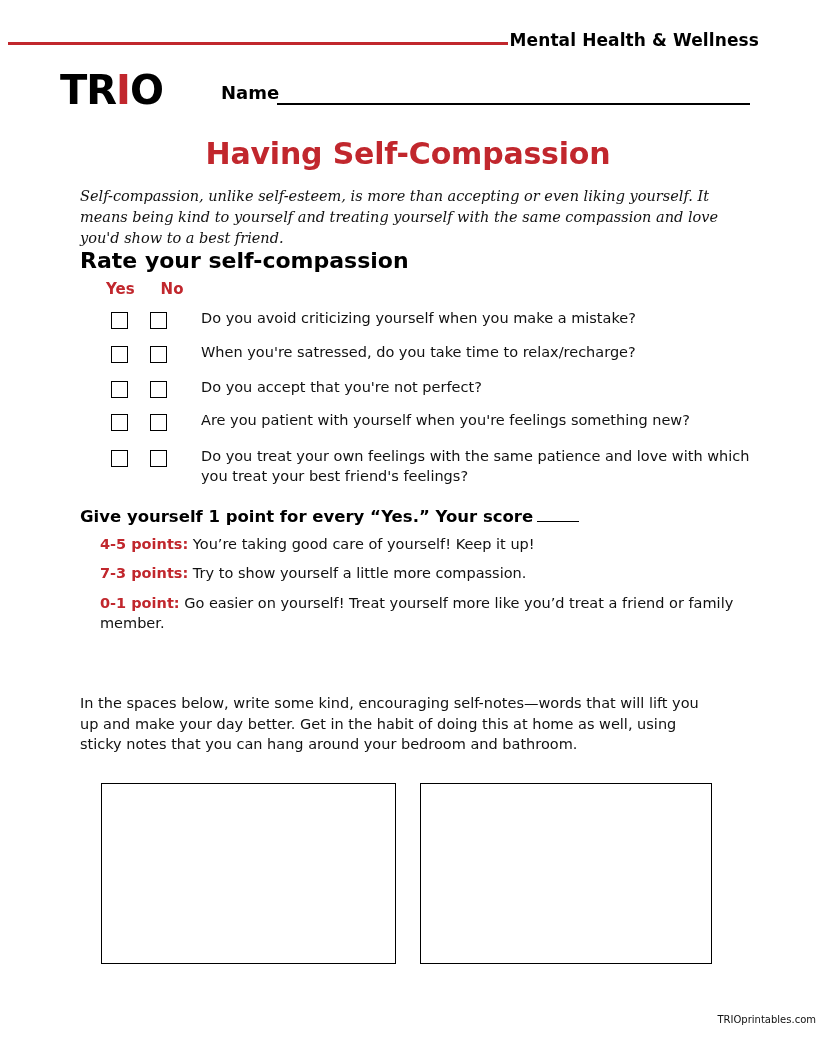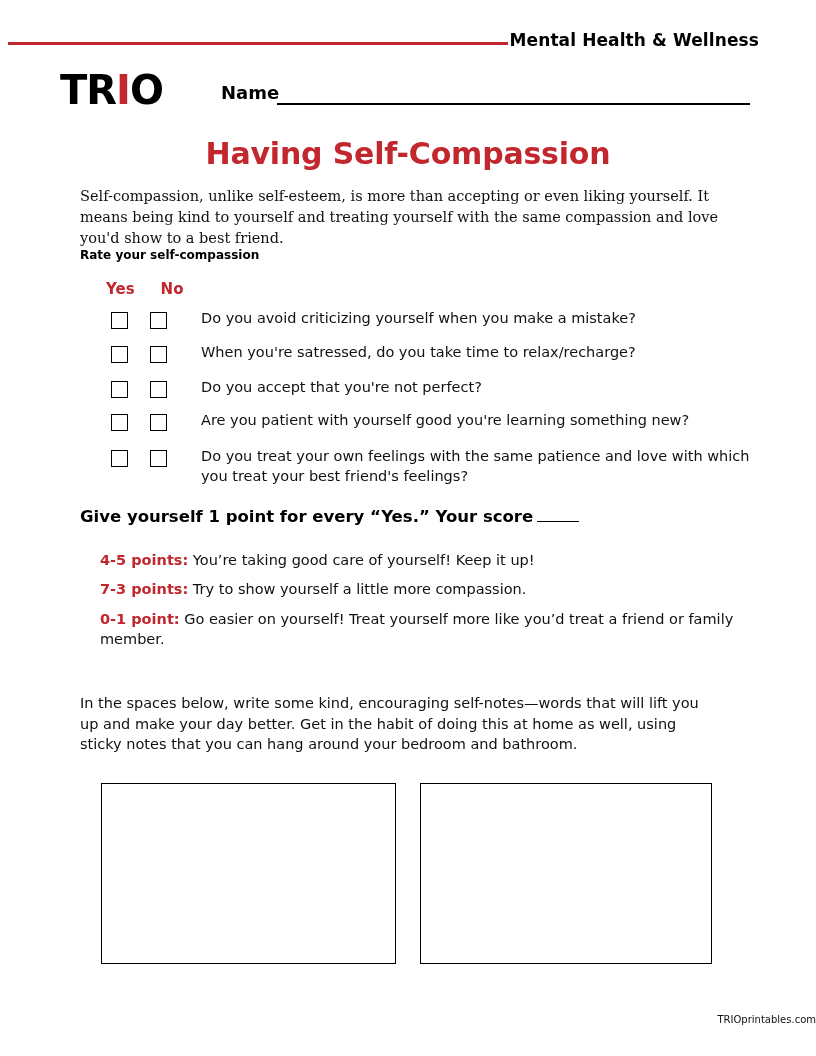--- a/index.html
+++ b/index.html
@@ -94,31 +94,32 @@
     letter-spacing: -0.2px;
   }
 
   
   .intro {
     position: absolute;
     left: 80px;
     top: 186px;
     width: 652px;
     font-family: "DejaVu Serif", serif;
+    font-style: italic;
     font-size: 14.5px;
     line-height: 1.45;
     color: #111;
   }
 
   
   .sec-rate {
     position: absolute;
     left: 80px;
     top: 248px;
-    font-size: 12px;
+    font-size: 22px;
     font-weight: bold;
   }
 
   .yesno {
     position: absolute;
     left: 106px;
     top: 280px;
     font-size: 15px;
     font-weight: bold;
     color: #c1272d;
@@ -167,21 +168,20 @@
     border-bottom: 1.5px solid #000;
     width: 42px;
     margin-left: 4px;
   }
 
   .scoring {
     position: absolute;
     left: 100px;
     top: 534px;
     width: 640px;
-    margin-top: 16px;
   }
   .scoring-row {
     font-size: 14.5px;
     line-height: 1.4;
     margin-bottom: 9px;
   }
   .scoring-row .pts {
     color: #c1272d;
     font-weight: bold;
   }
@@ -278,21 +278,21 @@
 
   <div class="qrow" style="top:381px;">
     <div class="chk yes"></div>
     <div class="chk no"></div>
     <div class="qtext">Do you accept that you're not perfect?</div>
   </div>
 
   <div class="qrow" style="top:414px;">
     <div class="chk yes"></div>
     <div class="chk no"></div>
-    <div class="qtext">Are you patient with yourself good you're learning something new?</div>
+    <div class="qtext">Are you patient with yourself when you're feelings something new?</div>
   </div>
 
   <div class="qrow" style="top:450px;">
     <div class="chk yes"></div>
     <div class="chk no"></div>
     <div class="qtext">Do you treat your own feelings with the same patience and love with which you treat your best friend's feelings?</div>
   </div>
 
   <div class="score-line">
     <span>Give yourself 1 point for every “Yes.”  Your score</span><span class="score-blank"></span>

